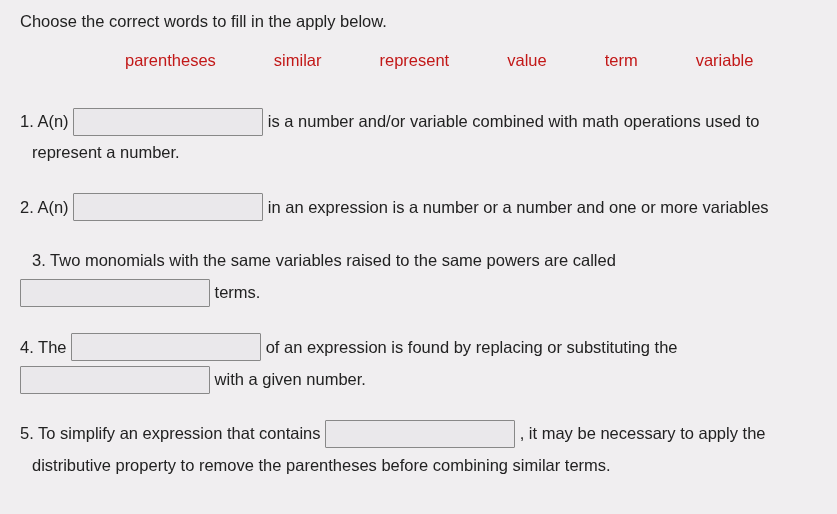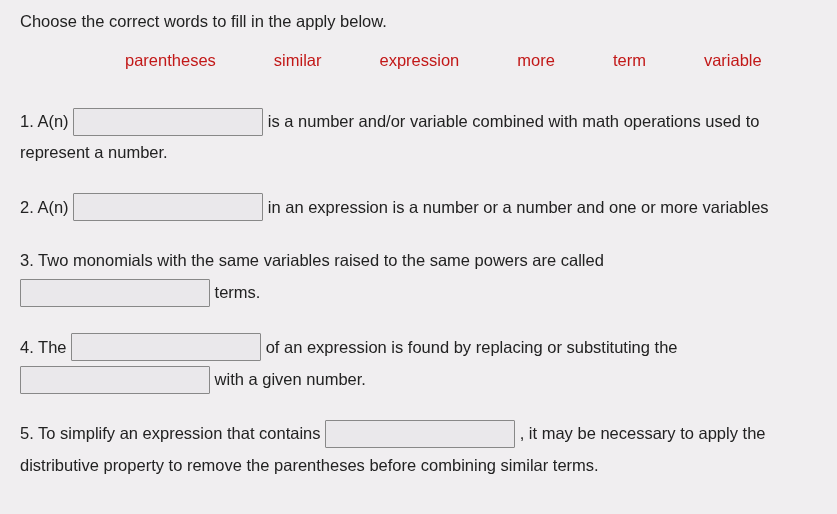--- a/index.html
+++ b/index.html
@@ -35,35 +35,36 @@
       display: inline-block;
       width: 190px;
       height: 28px;
       border: 1px solid #888;
       background: #eae8eb;
       vertical-align: middle;
       border-radius: 1px;
     }
     .q-line {
       display: block;
+      margin-left: 12px;
     }
     .inline-text {
       vertical-align: middle;
     }
   </style>
 </head>
 <body>
 
 <div class="instruction">Choose the correct words to fill in the apply below.</div>
 
 <div class="word-bank">
   <span>parentheses</span>
   <span>similar</span>
-  <span>expression</span>
-  <span>more</span>
+  <span>represent</span>
+  <span>value</span>
   <span>term</span>
   <span>variable</span>
 </div>
 
 <div class="question">
   <span class="inline-text">1. A(n) </span><input type="text" class="blank-input" style=""><span class="inline-text"> is a number and/or variable combined with math operations used to</span>
   <span class="q-line">represent a number.</span>
 </div>
 
 <div class="question">

